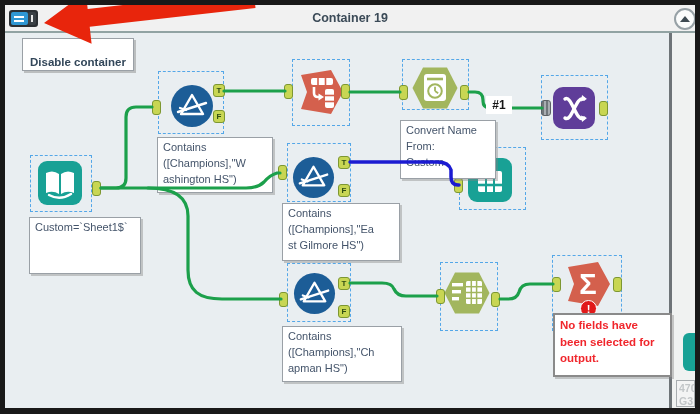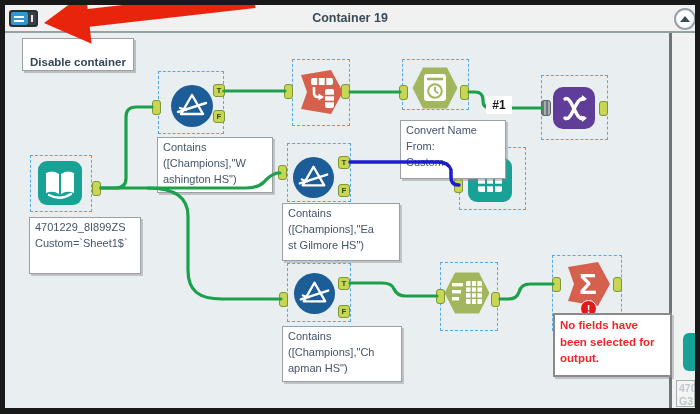--- a/index.html
+++ b/index.html
@@ -86,21 +86,20 @@
   <div class="tool-icon" style="left:37px;top:160px">
     <svg width="46" height="46" viewBox="0 0 46 46">
       <rect x="1" y="1" width="44" height="44" rx="9" fill="#18a195"></rect>
       <path d="M9 13 Q16 9.5 22 14 L22 34 Q16 30 9 33 Z" fill="#fff"></path>
       <path d="M37 13 Q30 9.5 24 14 L24 34 Q30 30 37 33 Z" fill="#fff"></path>
       <path d="M12 35 Q23 41 34 34" stroke="#fff" stroke-width="2.4" fill="none" stroke-linecap="round"></path>
     </svg>
   </div>
   <div class="anchor" style="left:92px;top:181px"></div>
   <div class="ann" style="left:29px;top:217px;width:112px;height:57px">
-    <div>4701229_8I899ZS</div>
     <div>Custom=`Sheet1$`</div>
   </div>
 
   <div class="tool-box" style="left:158px;top:71px;width:66px;height:63px"></div>
   <div class="tool-icon" style="left:170px;top:84px">
     <svg width="44" height="44" viewBox="0 0 44 44">
       <circle cx="22" cy="22" r="21" fill="#1c5d97"></circle>
       <path d="M22 11 L33 30 H11 Z" fill="none" stroke="#fff" stroke-width="2.4" stroke-linejoin="round"></path>
       <path d="M8 28 L36 19" stroke="#fff" stroke-width="2.4" stroke-linecap="round"></path>
       <path d="M10 24 l6 2" stroke="#fff" stroke-width="2.2" stroke-linecap="round"></path>
@@ -141,21 +140,21 @@
     <svg width="48" height="44" viewBox="0 0 48 44">
       <path d="M12 1.5 H36 L46.5 22 L36 42.5 H12 L1.5 22 Z" fill="#a2b65e"></path>
       <rect x="13" y="8" width="22" height="27" rx="3" fill="#fff"></rect>
       <line x1="16" y1="13" x2="32" y2="13" stroke="#a2b65e" stroke-width="2.6"></line>
       <circle cx="24" cy="25" r="6.8" fill="none" stroke="#a2b65e" stroke-width="2"></circle>
       <path d="M24 25 V20.8 M24 25 L27.2 27.2" stroke="#a2b65e" stroke-width="1.8" fill="none"></path>
     </svg>
   </div>
   <div class="anchor" style="left:399px;top:85px"></div>
   <div class="anchor" style="left:460px;top:85px"></div>
-  <div class="ann" style="left:400px;top:120px;width:106px;height:59px">
+  <div class="ann" style="left:400px;top:120px;width:96px;height:59px">
     <div>Convert Name</div>
     <div>From:</div>
     <div>Custom</div>
   </div>
 
   <div class="tool-box" style="left:541px;top:75px;width:67px;height:65px"></div>
   <div class="tool-icon" style="left:552px;top:86px">
     <svg width="44" height="44" viewBox="0 0 44 44">
       <rect x="1" y="1" width="42" height="42" rx="10" fill="#5f3d99"></rect>
       <path d="M13 32 C20 37 24 9 32 13" fill="none" stroke="#fff" stroke-width="3.4" stroke-linecap="round"></path>

